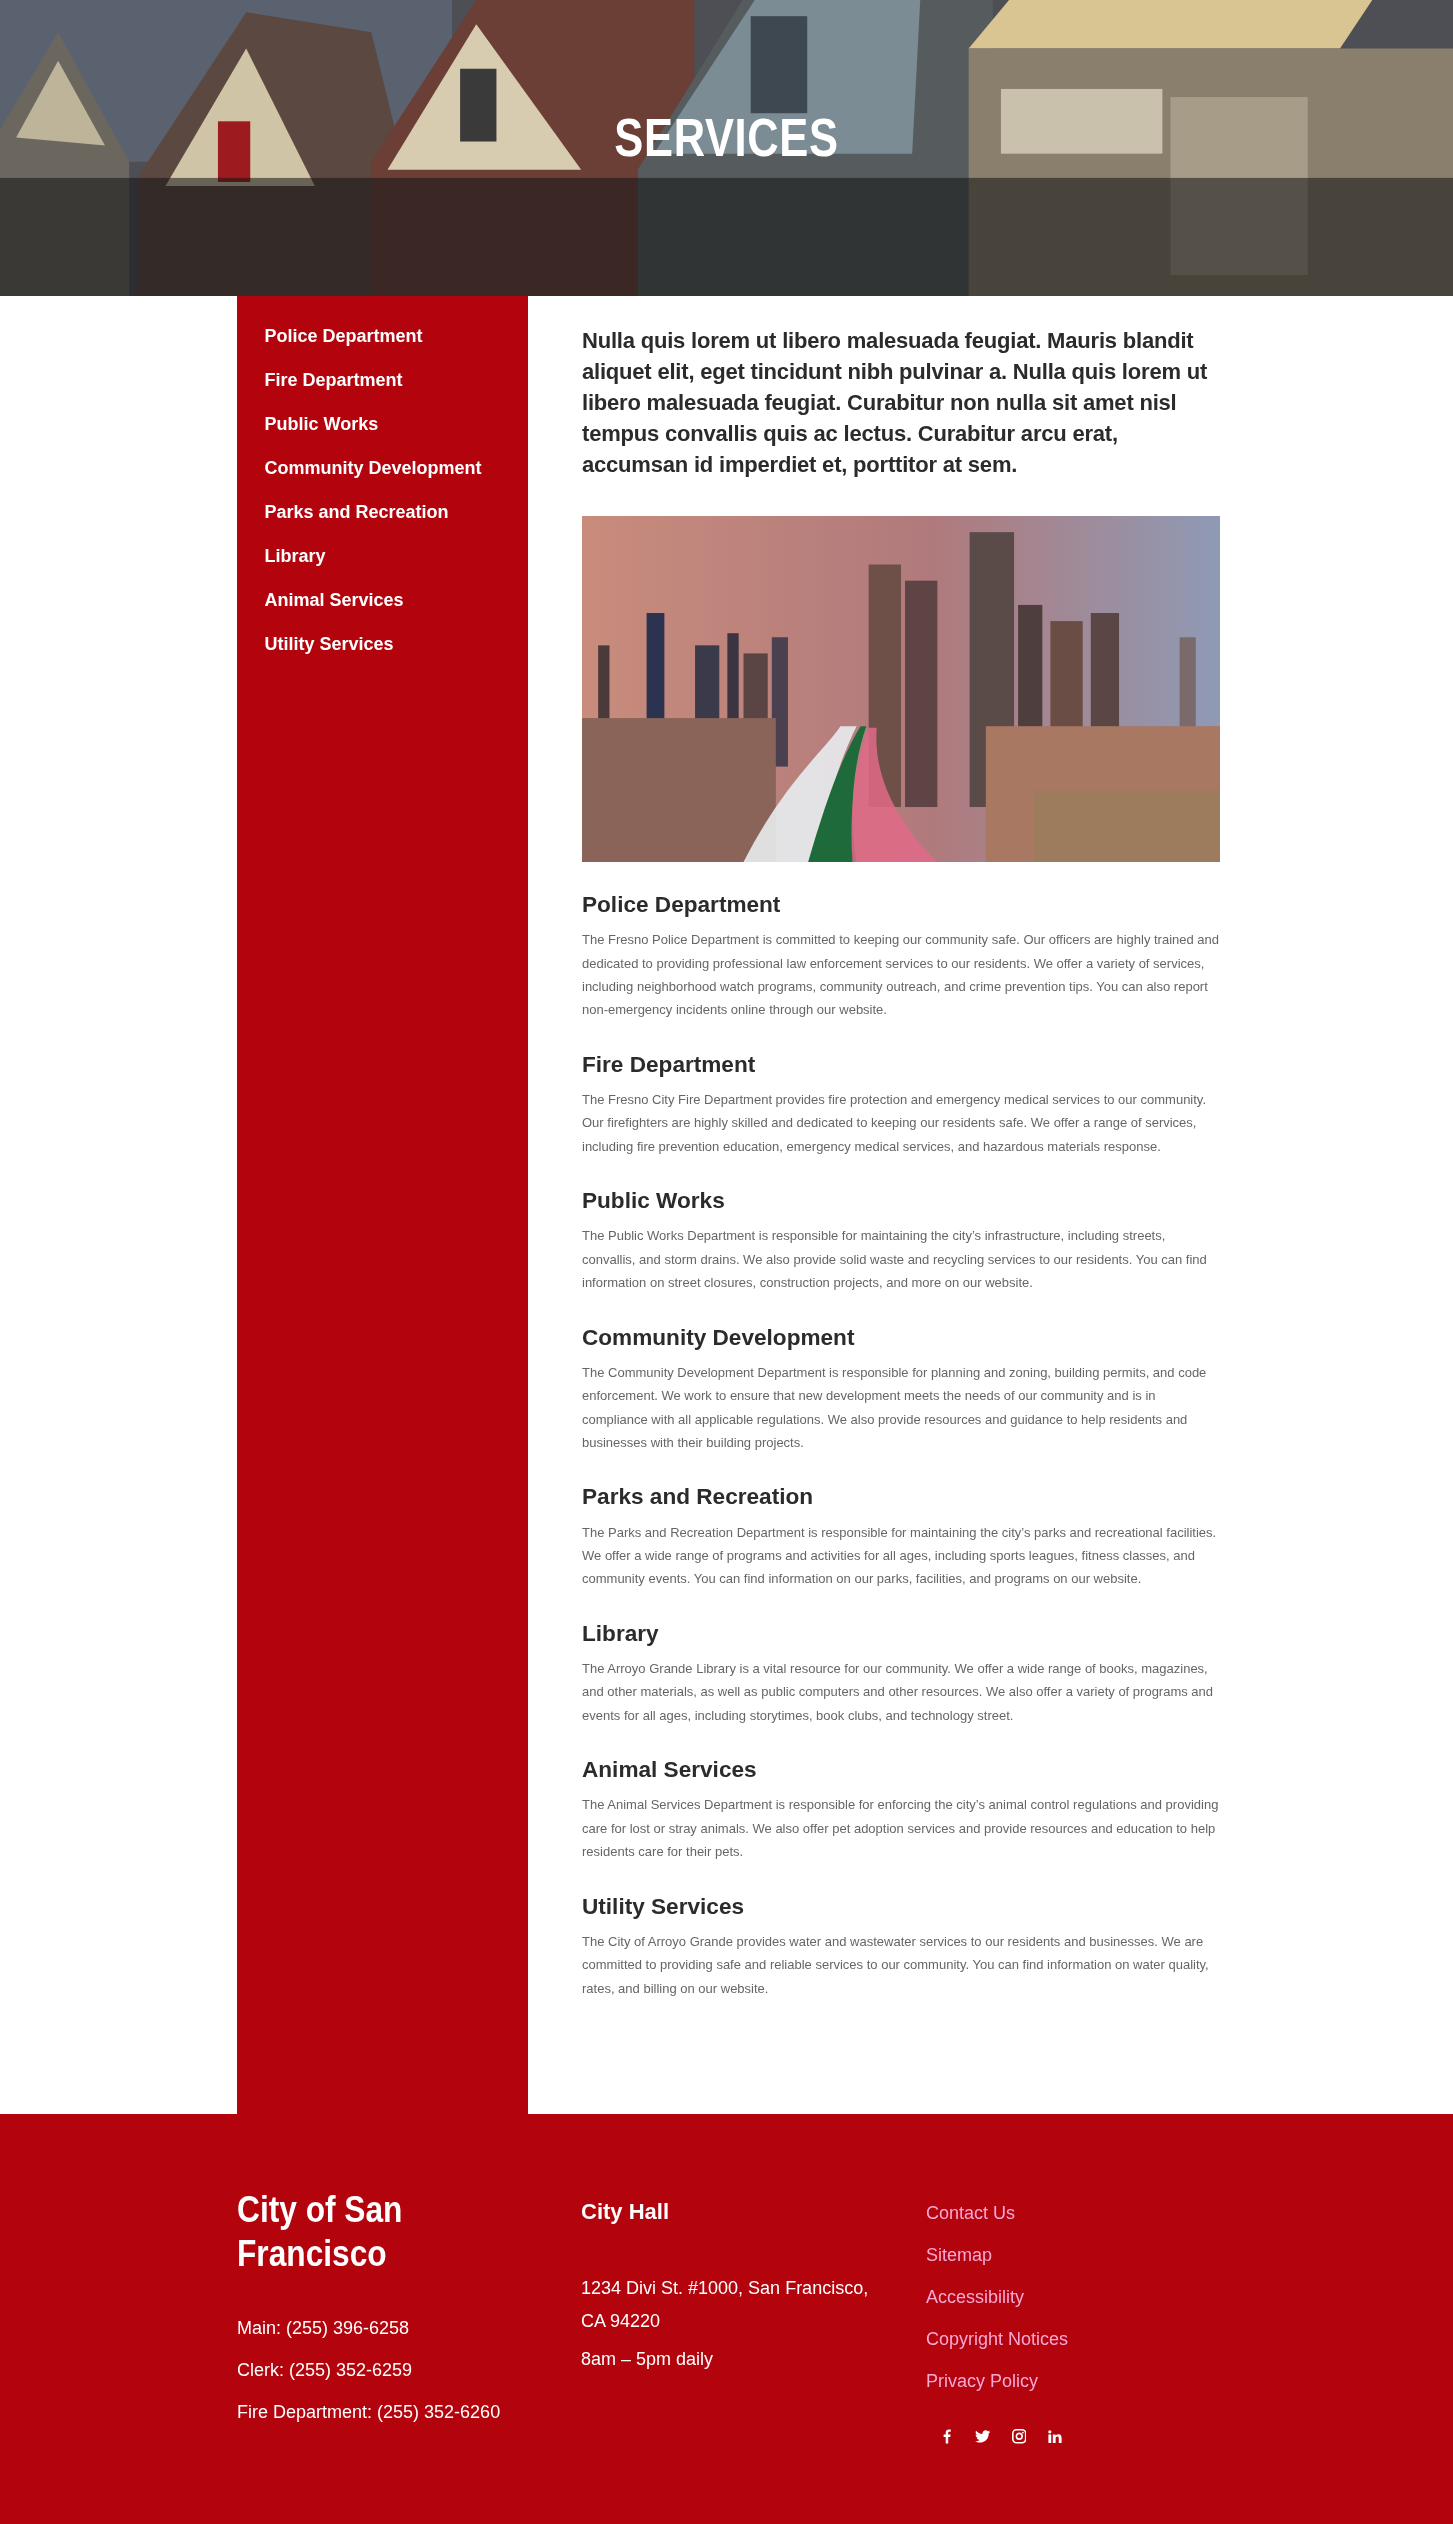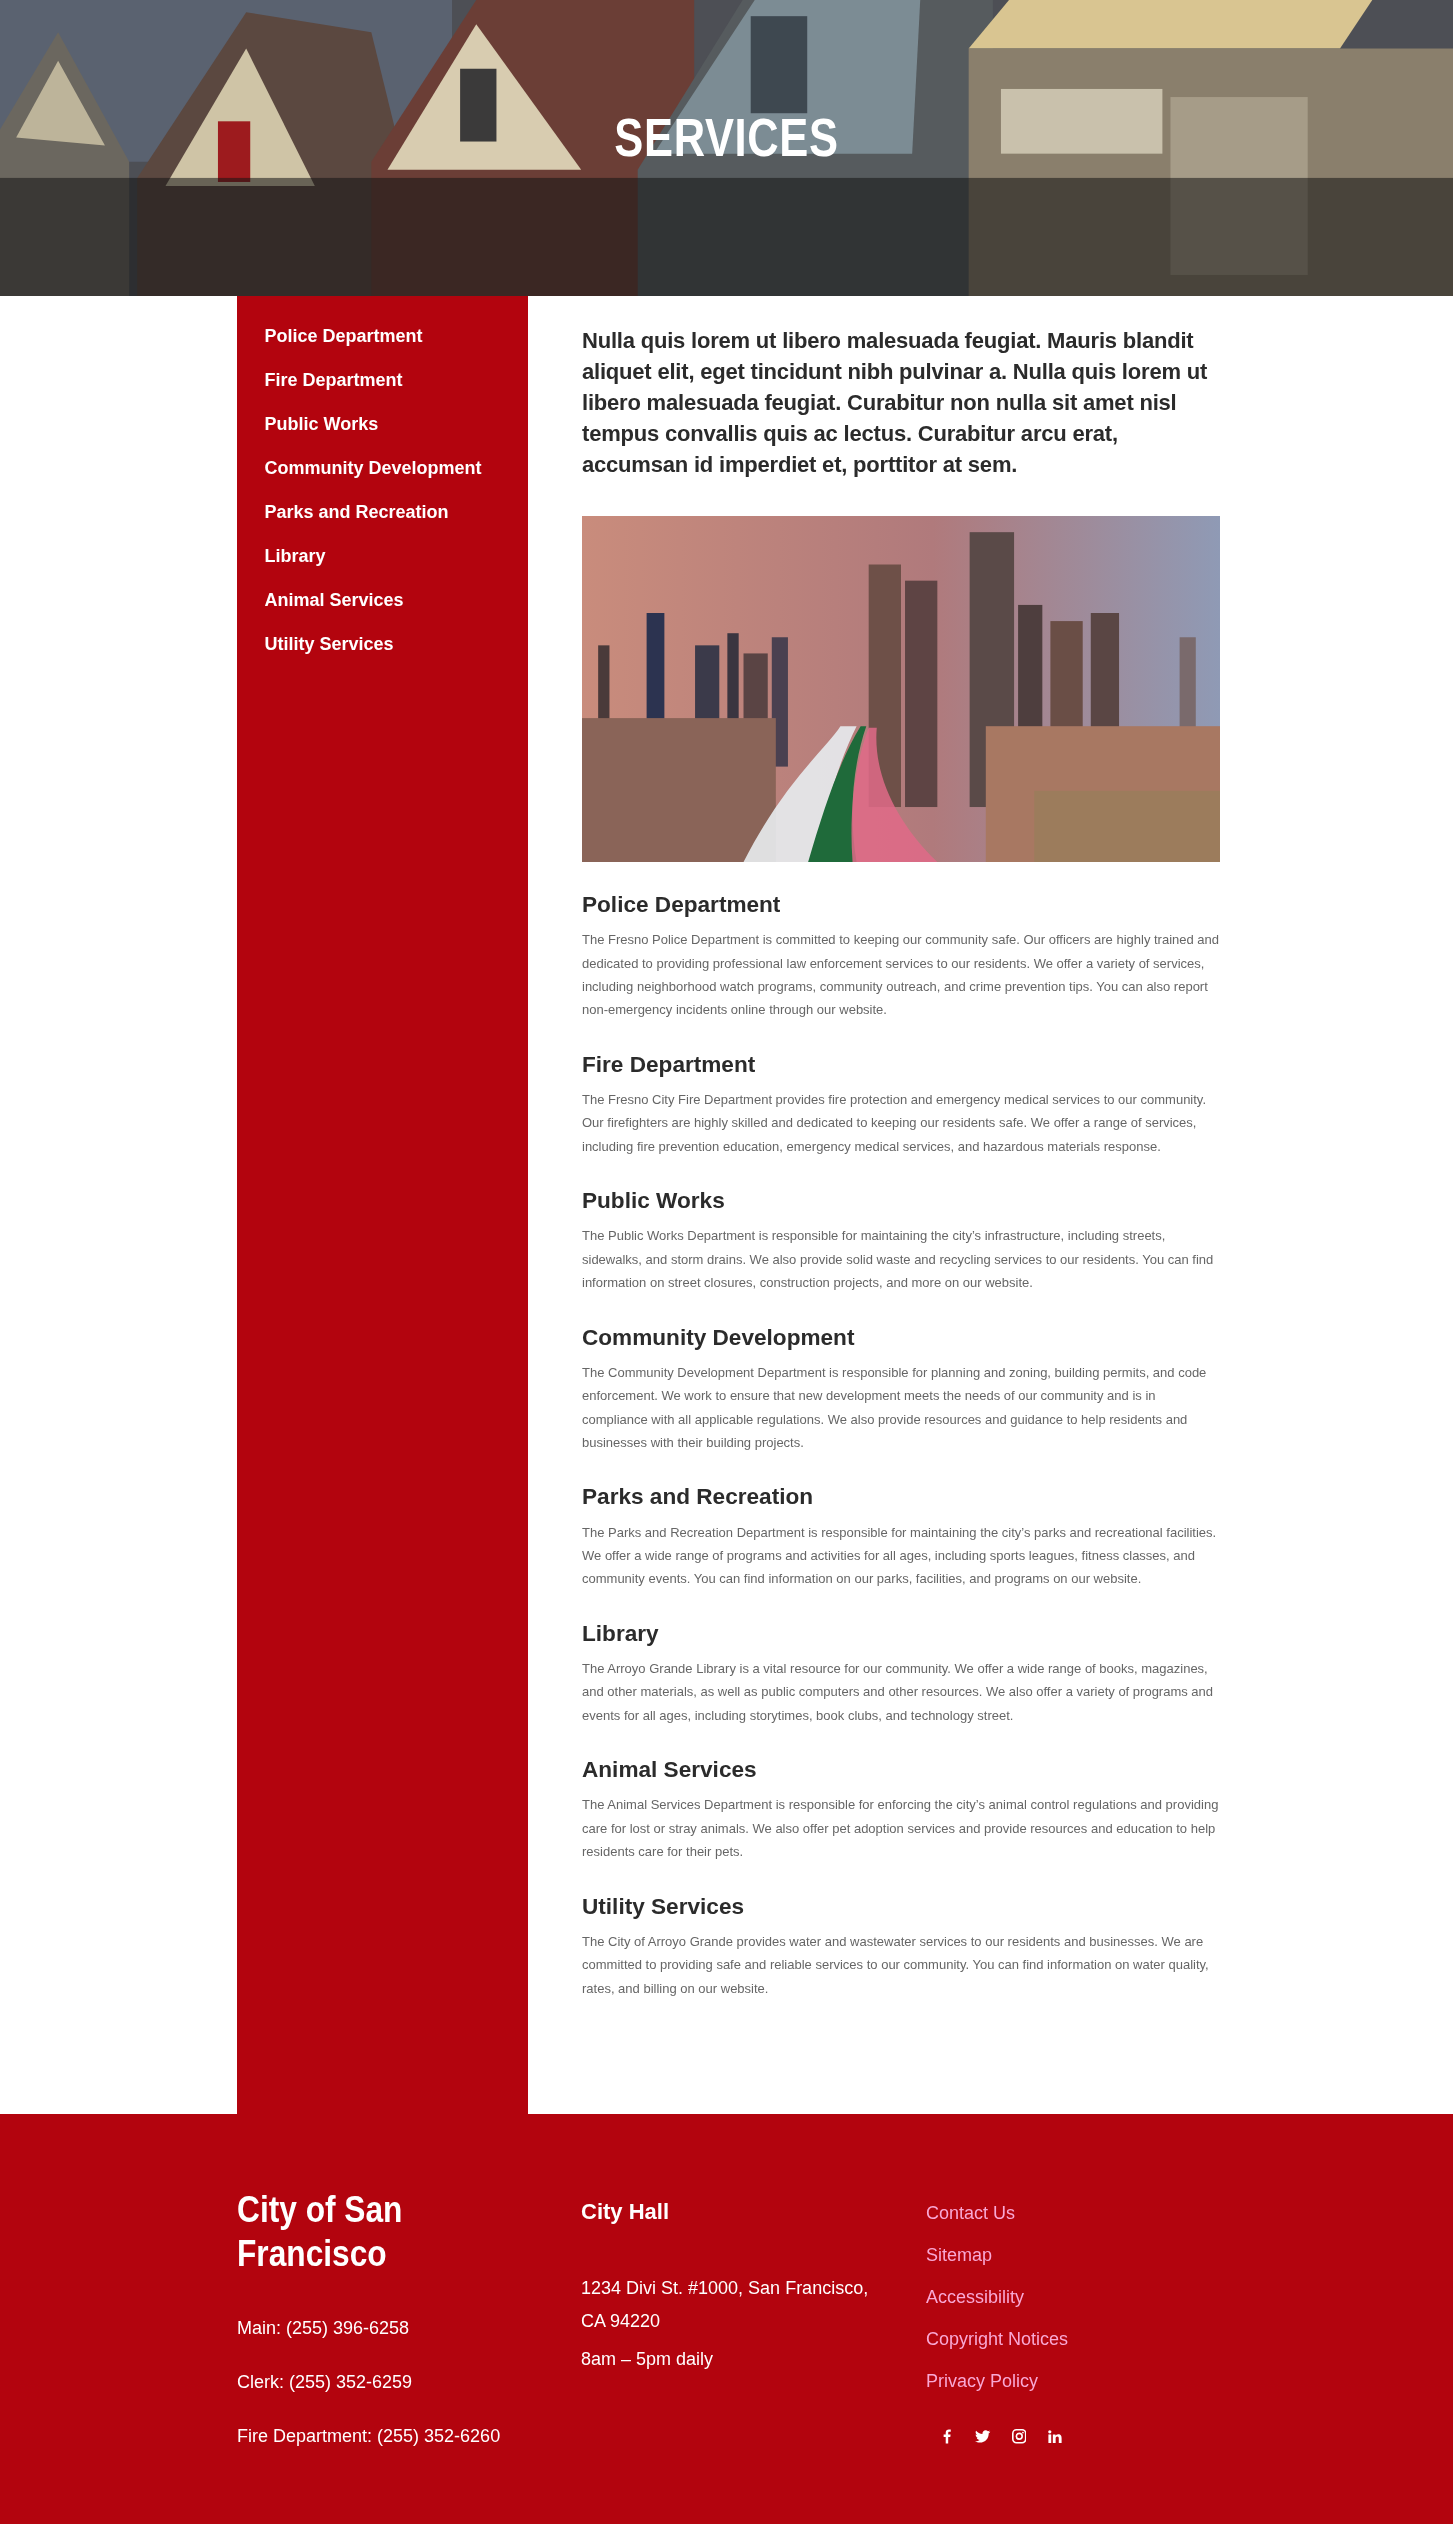--- a/index.html
+++ b/index.html
@@ -47,21 +47,21 @@
   
   .footer {
     width: 1453px; height: 411px; background: #b3040e; color: #ffffff;
     position: relative;
   }
   .fcol { position: absolute; top: 74px; }
   .fcol1 { left: 237px; width: 291px; }
   .fcol2 { left: 581px; width: 307px; }
   .fcol3 { left: 926px; width: 291px; }
   .f-title { font-size: 36px; line-height: 44px; font-weight: 700; transform: scaleX(0.88); transform-origin: left; }
-  .f-phone { font-size: 18px; line-height: 21px; margin-top: 33px; }
+  .f-phone { font-size: 18px; line-height: 21px; margin-top: 21px; }
   .f-phone.first { margin-top: 42px; }
   .f-head { font-size: 22px; line-height: 26px; font-weight: 700; margin-top: 11.3px; }
   .f-addr { font-size: 18px; line-height: 33px; margin-top: 47px; }
   .f-hours { font-size: 18px; line-height: 33px; margin-top: 4.8px; }
   .f-link { display: block; font-size: 18px; line-height: 21px; margin-top: 21px; color: #f9a8d4; text-decoration: none; }
   .f-link.first { margin-top: 14.5px; }
   .social { display: flex; gap: 20px; margin-top: 37px; padding-left: 13px; }
   .social span { width: 16px; height: 16px; display: inline-flex; align-items: center; justify-content: center; }
 </style>
 </head>
@@ -146,21 +146,21 @@
     <section class="service">
       <h3>Police Department</h3>
       <p>The Fresno Police Department is committed to keeping our community safe. Our officers are highly trained and dedicated to providing professional law enforcement services to our residents. We offer a variety of services, including neighborhood watch programs, community outreach, and crime prevention tips. You can also report non-emergency incidents online through our website.</p>
     </section>
     <section class="service">
       <h3>Fire Department</h3>
       <p>The Fresno City Fire Department provides fire protection and emergency medical services to our community. Our firefighters are highly skilled and dedicated to keeping our residents safe. We offer a range of services, including fire prevention education, emergency medical services, and hazardous materials response.</p>
     </section>
     <section class="service">
       <h3>Public Works</h3>
-      <p>The Public Works Department is responsible for maintaining the city’s infrastructure, including streets, sidewalks, and storm drains. We also provide solid waste and recycling services to our residents. You can find information on street closures, construction projects, and more on our website.</p>
+      <p>The Public Works Department is responsible for maintaining the city’s infrastructure, including streets, convallis, and storm drains. We also provide solid waste and recycling services to our residents. You can find information on street closures, construction projects, and more on our website.</p>
     </section>
     <section class="service">
       <h3>Community Development</h3>
       <p>The Community Development Department is responsible for planning and zoning, building permits, and code enforcement. We work to ensure that new development meets the needs of our community and is in compliance with all applicable regulations. We also provide resources and guidance to help residents and businesses with their building projects.</p>
     </section>
     <section class="service">
       <h3>Parks and Recreation</h3>
       <p>The Parks and Recreation Department is responsible for maintaining the city’s parks and recreational facilities. We offer a wide range of programs and activities for all ages, including sports leagues, fitness classes, and community events. You can find information on our parks, facilities, and programs on our website.</p>
     </section>
     <section class="service">

